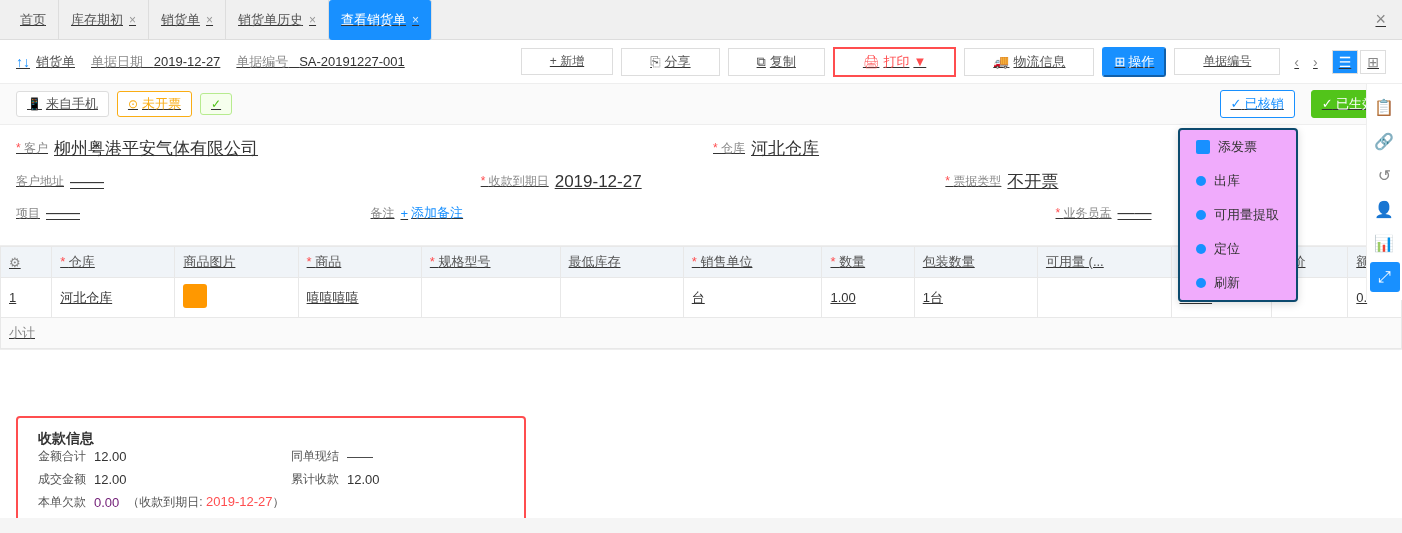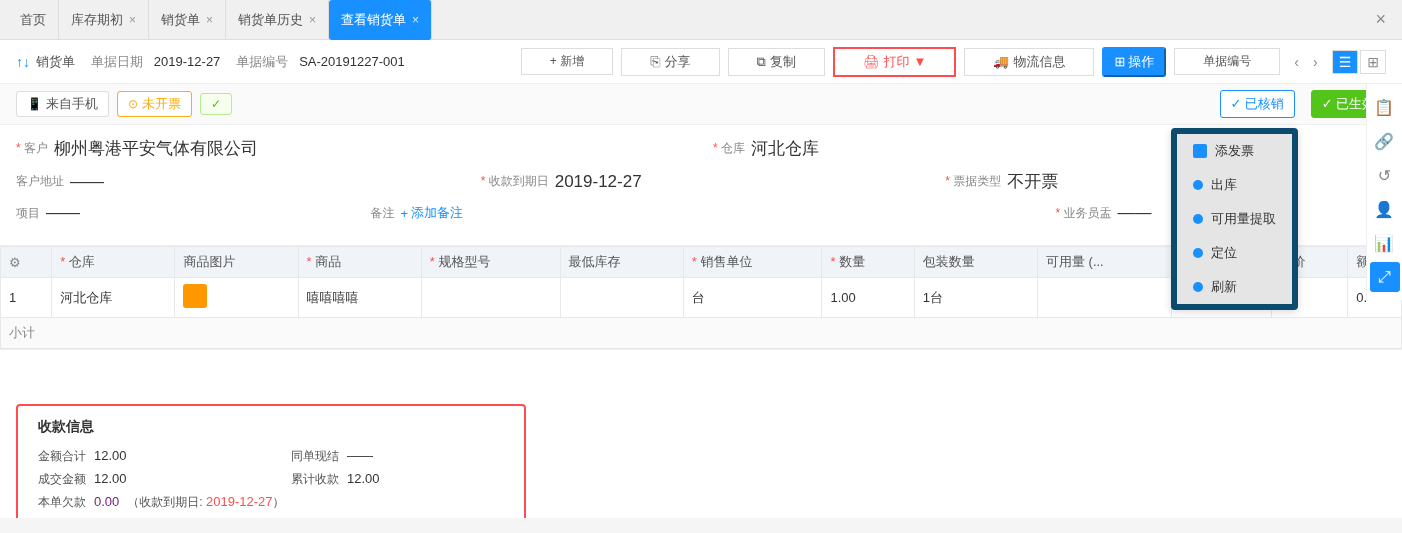--- a/index.html
+++ b/index.html
@@ -90,33 +90,33 @@
     
     .table-container { overflow-x: auto; overflow-y: hidden; }
     
     
     .payment-info {
       position: absolute; bottom: 0; left: 0; right: 0;
       background: #fff; border: 2px solid #ff4d4f; border-radius: 4px;
       padding: 12px 20px; margin: 8px 16px;
       max-width: 510px;
     }
-    .payment-title { font-weight: 600; font-size: 14px; margin-bottom: 12px; color: #333; }
+    .payment-title { font-weight: 600; font-size: 14px; margin-bottom: 0; color: #333; }
     .payment-grid { display: grid; grid-template-columns: 1fr 1fr; gap: 6px 40px; }
-    .payment-row { display: flex; align-items: flex-start; gap: 8px; }
+    .payment-row { display: flex; align-items: center; gap: 8px; }
     .payment-label { color: #555; font-size: 12px; white-space: nowrap; }
     .payment-value { color: #333; font-size: 13px; font-weight: 500; }
     .payment-value.red { color: #701a75; }
     .overdue-note { color: #555; font-size: 12px; }
     .overdue-date { color: #ff4d4f; }
     
     
     .dropdown-menu {
-      position: absolute; top: 44px; right: 120px; background: #e5e5e5;
-      border: 6px solid #0c4a6e; border-radius: 4px; z-index: 100;
+      position: absolute; top: 44px; right: 120px; background: #f0abfc;
+      border: 2px solid #0c4a6e; border-radius: 4px; z-index: 100;
       min-width: 120px; box-shadow: 0 2px 8px rgba(0,0,0,0.15);
     }
     .dropdown-item {
       display: flex; align-items: center; gap: 8px; padding: 8px 16px;
       cursor: pointer; font-size: 13px; color: #333;
     }
     .dropdown-item .icon-circle { width: 10px; height: 10px; border-radius: 50%; display: inline-block; }
     .icon-circle-blue { background: #1890ff; }
     
     
@@ -135,21 +135,21 @@
     
     .nav-arrows { display: flex; align-items: center; gap: 2px; }
     .nav-btn { padding: 3px 6px; cursor: pointer; color: #888; font-size: 14px; border: none; background: none; }
     .view-toggle { display: flex; align-items: center; gap: 2px; }
     .view-btn { padding: 3px 6px; cursor: pointer; color: #888; font-size: 14px; border: 1px solid #ddd; background: #fff; }
     .view-btn.active { background: #1890ff; color: #fff; }
   </style>
 </head>
 <body>
 
-<div style="width:1402px; height:518px; position:relative; overflow:hidden;">
+<div style="width:1402px; height:518px; position:relative; overflow:hidden;text-decoration:underline;">
 
   <div class="tab-bar">
     <div class="tab-item">
       <span>首页</span>
     </div>
     <div class="tab-item">
       <span>库存期初</span>
       <span class="close-icon">×</span>
     </div>
     <div class="tab-item">

